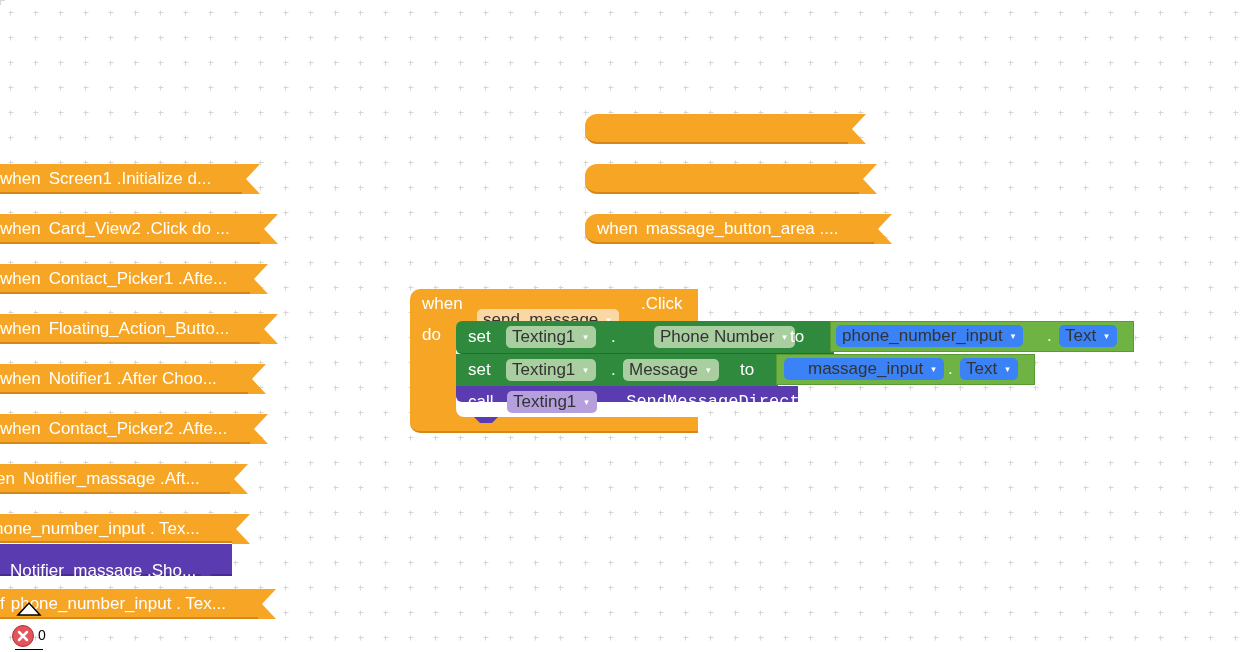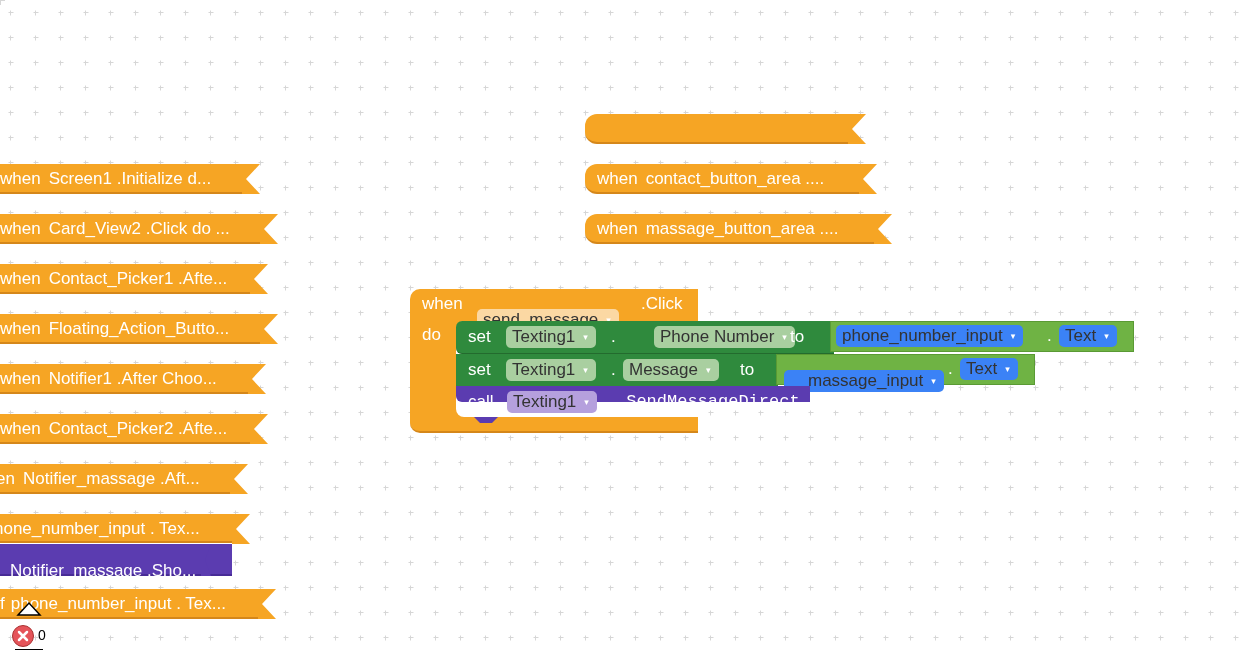--- a/index.html
+++ b/index.html
@@ -28,21 +28,21 @@
   .f-orange{background:#fbd8a3;color:#333;}
   .f-orange .arrow{color:#fff;}
   .f-green{background:#a9cfa0;color:#333;}
   .f-green .arrow{color:#fff;}
   .f-lgreen{background:#3b82f6;color:#333;}
   .f-lgreen .arrow{color:#fff;}
   .f-purple{background:#b5a0dd;color:#333;}
   .f-purple .arrow{color:#fff;}
   .setblk{position:absolute;background:#2f8a3d;height:33px;border-bottom:1px solid #236b2e;box-sizing:border-box;border-radius:6px 0 0 6px;}
   .getblk{position:absolute;background:#6fb344;height:31px;border:1px solid #5a9a34;box-sizing:border-box;}
-  .callblk{position:absolute;background:#5b3cb0;height:16px;border-radius:0 0 0 6px;padding-left:12px;}
+  .callblk{position:absolute;background:#5b3cb0;height:16px;border-radius:0 0 0 6px;}
   .erricon{position:absolute;left:12px;top:625px;width:22px;height:22px;border-radius:50%;background:#e5545a;border:1px solid #a33;box-sizing:border-box;}
   .errcount{position:absolute;left:38px;top:627px;font-size:14px;color:#000;}
   .warn-up{position:absolute;left:16px;top:600px;}
   .underline{position:absolute;left:15px;top:649px;width:28px;height:1px;background:#000;}
 </style>
 </head>
 <body>
 
 <div class="grid">
   <svg width="1253" height="652">
@@ -115,21 +115,20 @@
       <path d="M0 0 H18 L4 15 L18 30 H0 Z" fill="#f6a524"></path>
     </svg>
 </div>
 
 <div class="blk evt rounded" style="left:585px;top:114px;width:263px;">
   <svg class="notch" viewBox="0 0 18 30">
       <path d="M0 0 H18 L4 15 L18 30 H0 Z" fill="#f6a524"></path>
     </svg>
 </div>
 <div class="blk evt rounded" style="left:585px;top:164px;width:274px;">
-  <span class="txt"><span class="kw">when</span><span>contact_button_area ....</span></span>
   <svg class="notch" viewBox="0 0 18 30">
       <path d="M0 0 H18 L4 15 L18 30 H0 Z" fill="#f6a524"></path>
     </svg>
 </div>
 <div class="blk evt rounded" style="left:585px;top:214px;width:289px;">
   <span class="txt"><span class="kw">when</span><span>massage_button_area ....</span></span>
   <svg class="notch" viewBox="0 0 18 30">
       <path d="M0 0 H18 L4 15 L18 30 H0 Z" fill="#f6a524"></path>
     </svg>
 </div>
@@ -172,21 +171,21 @@
     <div class="field f-green" style="left:50px;top:5px;">
       <span>Texting1</span><span class="arrow">▾</span>
     </div>
     <span class="label" style="left:155px;top:1px;">.</span>
     <div class="field f-green" style="left:167px;top:5px;">
       <span>Message</span><span class="arrow">▾</span>
     </div>
     <span class="label" style="left:284px;top:1px;">to</span>
   </div>
   <div class="getblk" style="left:366px;top:65px;width:259px;">
-    <div class="field f-lgreen" style="left:7px;top:15px;padding-left:24px;">
+    <div class="field f-lgreen" style="left:7px;top:3px;padding-left:24px;">
       <span>massage_input</span><span class="arrow">▾</span>
     </div>
     <span class="label" style="left:171px;top:-1px;">.</span>
     <div class="field f-lgreen" style="left:183px;top:3px;">
       <span>Text</span><span class="arrow">▾</span>
     </div>
   </div>
 
   <div class="callblk" style="left:46px;top:97px;width:342px;">
     <span class="label" style="left:12px;top:1px;">call</span>

